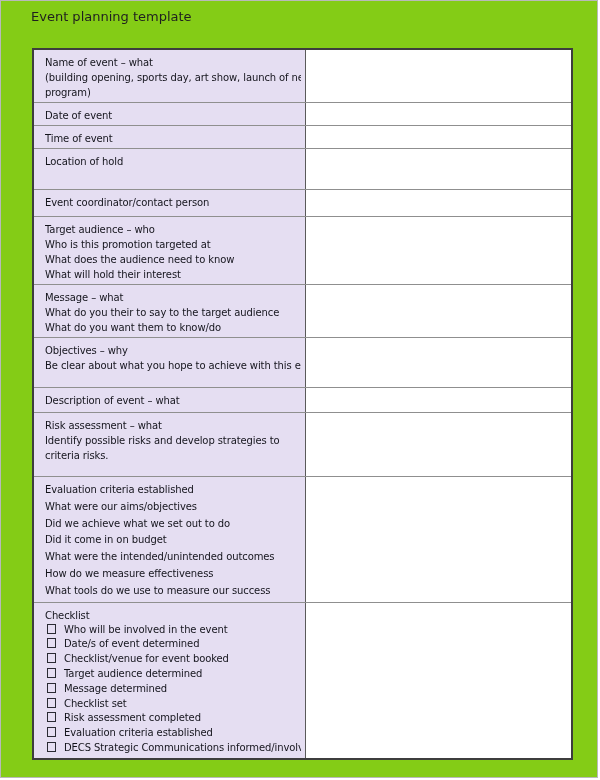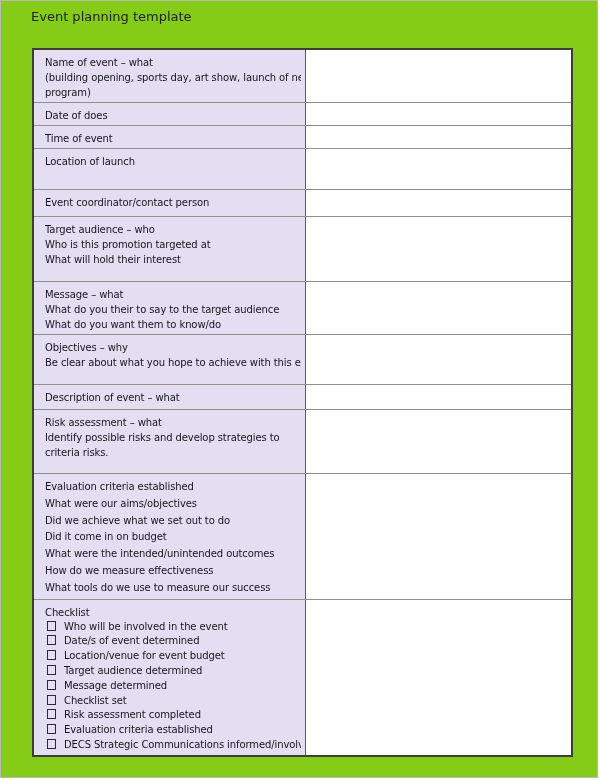--- a/index.html
+++ b/index.html
@@ -30,50 +30,51 @@
       <div class="cell label">
         <div class="line">Name of event – what</div>
         <div class="line">(building opening, sports day, art show, launch of new</div>
         <div class="line">program)</div>
       </div>
       <div class="cell answer"></div>
     </div>
 
     <div class="row" style="min-height:22px">
       <div class="cell label">
-        <div class="line">Date of does</div>
+        <div class="line">Date of event</div>
       </div>
       <div class="cell answer"></div>
     </div>
 
     <div class="row" style="min-height:22px">
       <div class="cell label">
         <div class="line">Time of event</div>
       </div>
       <div class="cell answer"></div>
     </div>
 
     <div class="row" style="min-height:41px">
       <div class="cell label">
-        <div class="line">Location of launch</div>
+        <div class="line">Location of hold</div>
       </div>
       <div class="cell answer"></div>
     </div>
 
     <div class="row" style="min-height:27px">
       <div class="cell label">
         <div class="line">Event coordinator/contact person</div>
       </div>
       <div class="cell answer"></div>
     </div>
 
     <div class="row" style="min-height:65px">
       <div class="cell label">
         <div class="line">Target audience – who</div>
         <div class="line">Who is this promotion targeted at</div>
+        <div class="line">What does the audience need to know</div>
         <div class="line">What will hold their interest</div>
       </div>
       <div class="cell answer"></div>
     </div>
 
     <div class="row" style="min-height:51px">
       <div class="cell label">
         <div class="line">Message – what</div>
         <div class="line">What do you their to say to the target audience</div>
         <div class="line">What do you want them to know/do</div>
@@ -116,21 +117,21 @@
         <div class="line">What tools do we use to measure our success</div>
       </div>
       <div class="cell answer"></div>
     </div>
 
     <div class="row" style="min-height:152px">
       <div class="cell label">
         <div class="check-title">Checklist</div>
         <div class="check-item"><span class="checkbox"></span><span>Who will be involved in the event</span></div>
         <div class="check-item"><span class="checkbox"></span><span>Date/s of event determined</span></div>
-        <div class="check-item"><span class="checkbox"></span><span>Location/venue for event budget</span></div>
+        <div class="check-item"><span class="checkbox"></span><span>Checklist/venue for event booked</span></div>
         <div class="check-item"><span class="checkbox"></span><span>Target audience determined</span></div>
         <div class="check-item"><span class="checkbox"></span><span>Message determined</span></div>
         <div class="check-item"><span class="checkbox"></span><span>Checklist set</span></div>
         <div class="check-item"><span class="checkbox"></span><span>Risk assessment completed</span></div>
         <div class="check-item"><span class="checkbox"></span><span>Evaluation criteria established</span></div>
         <div class="check-item"><span class="checkbox"></span><span>DECS Strategic Communications informed/involved</span></div>
       </div>
       <div class="cell answer"></div>
     </div>
 

